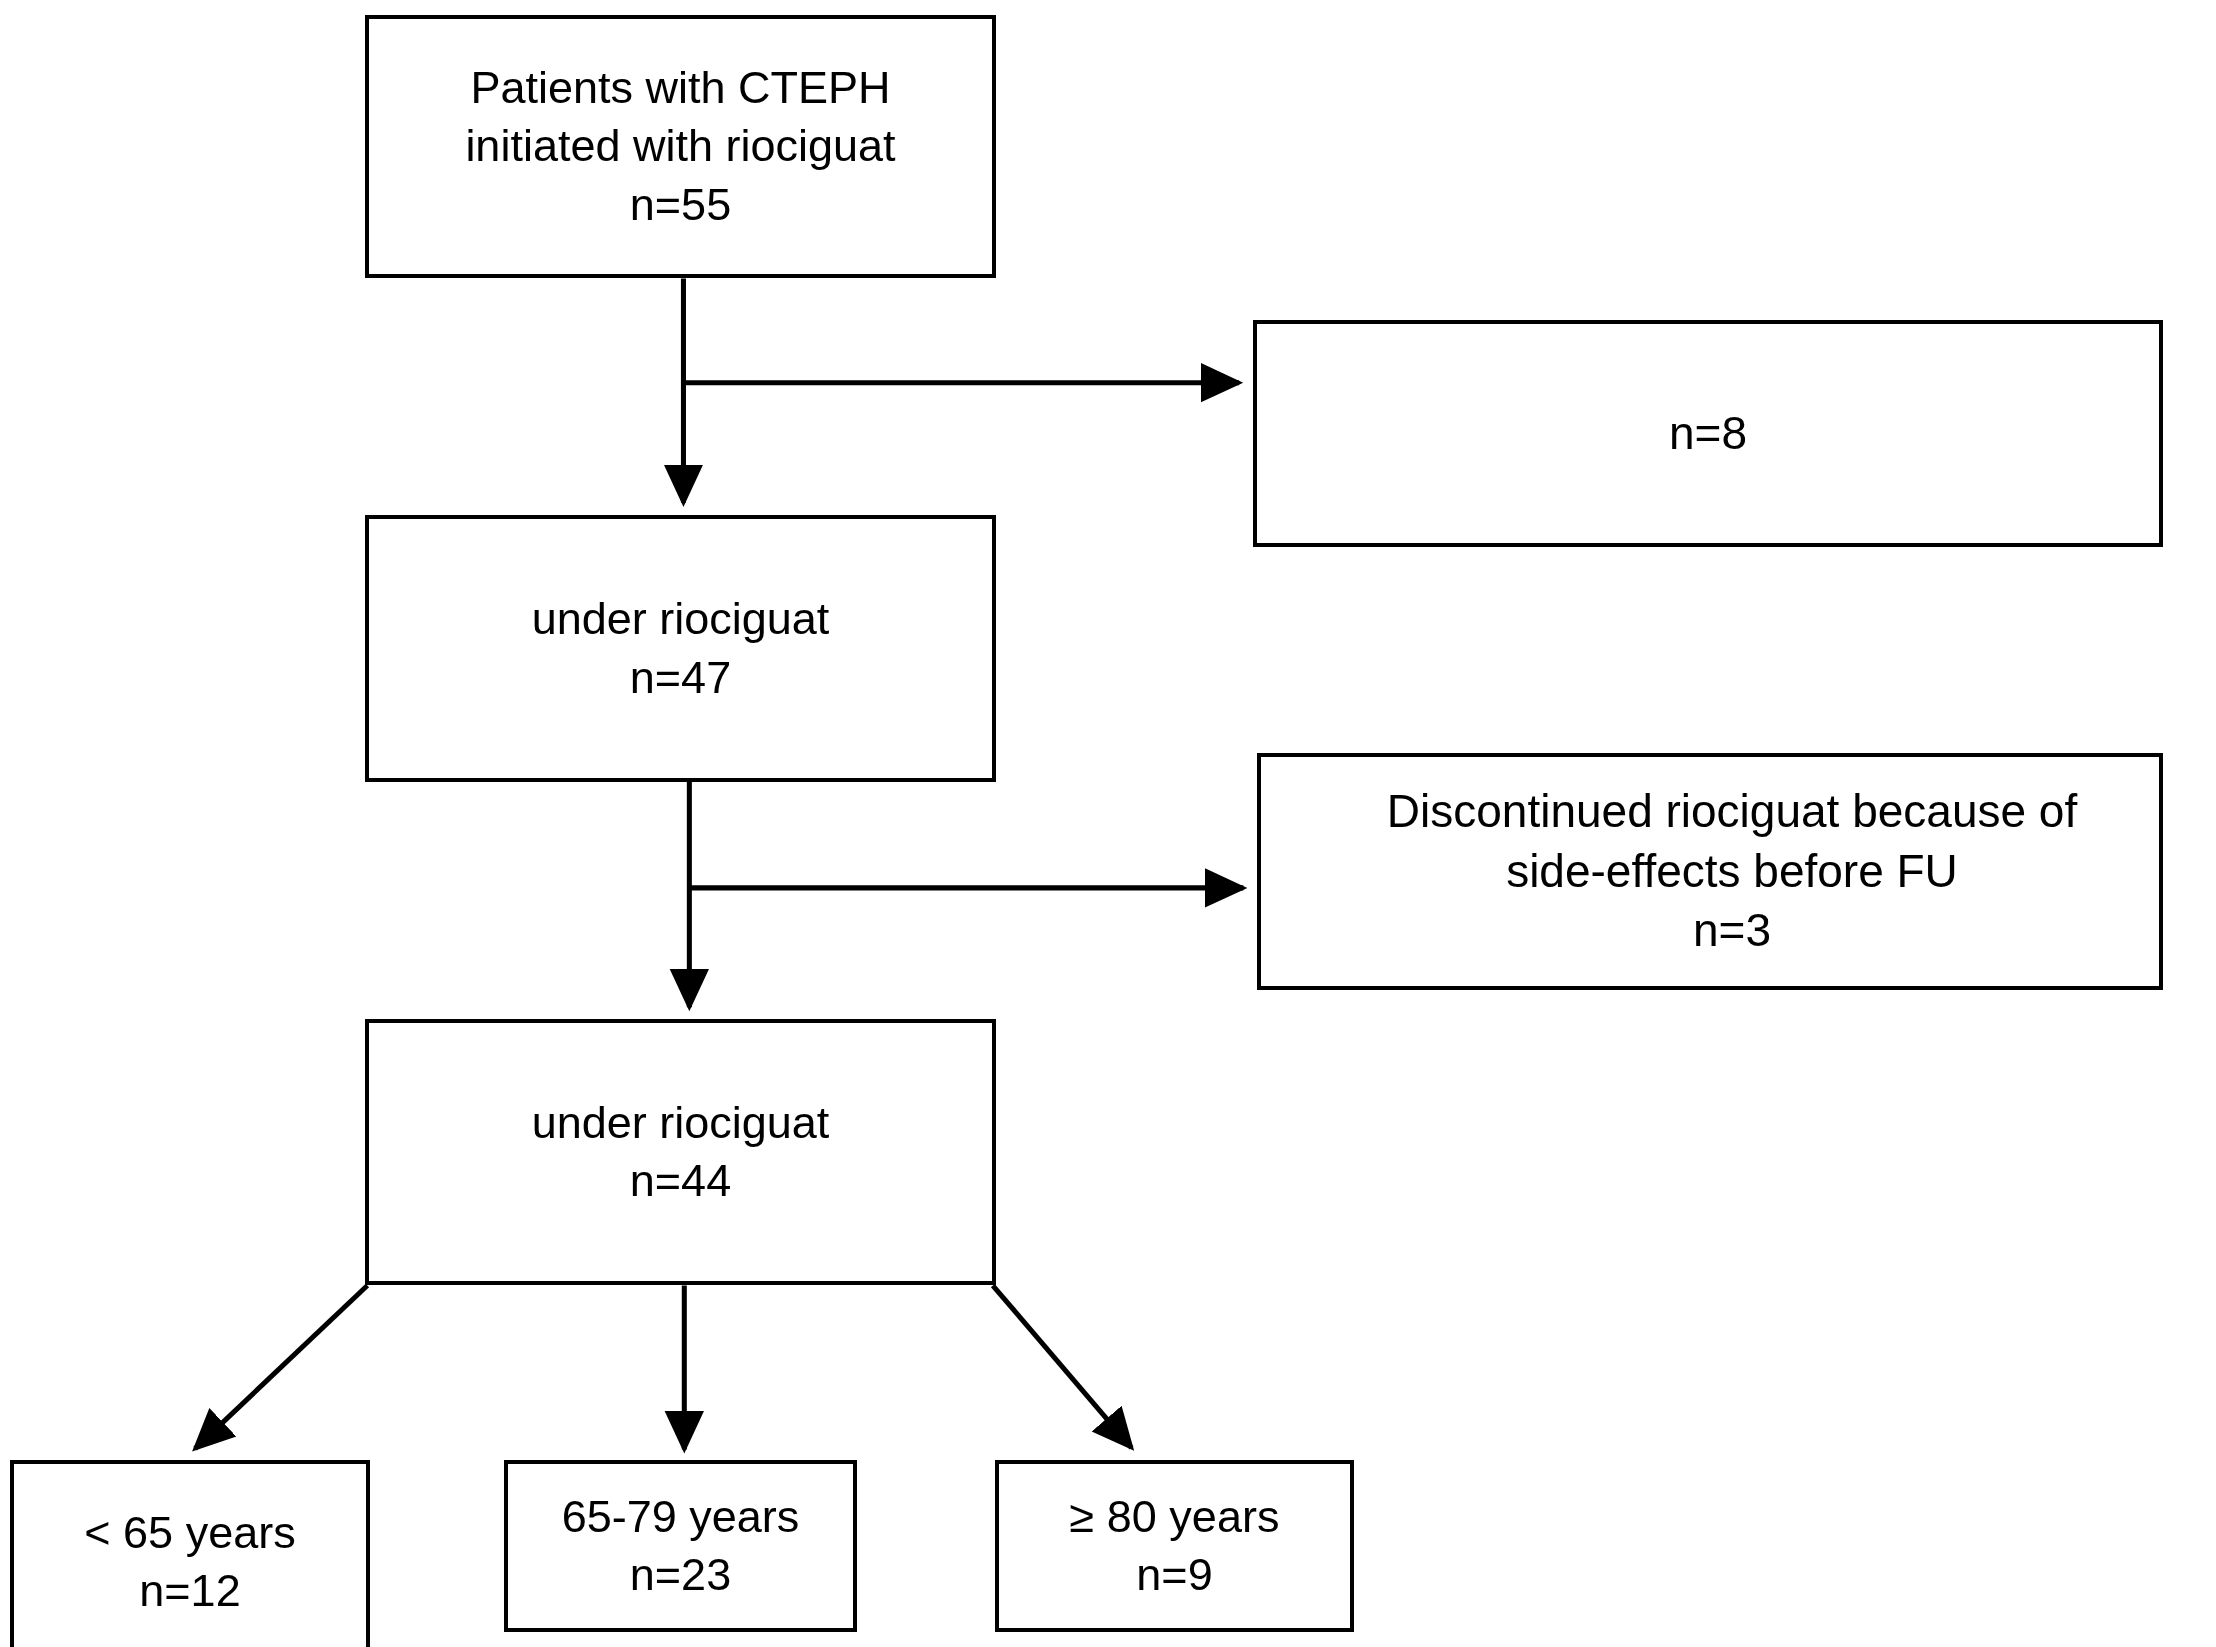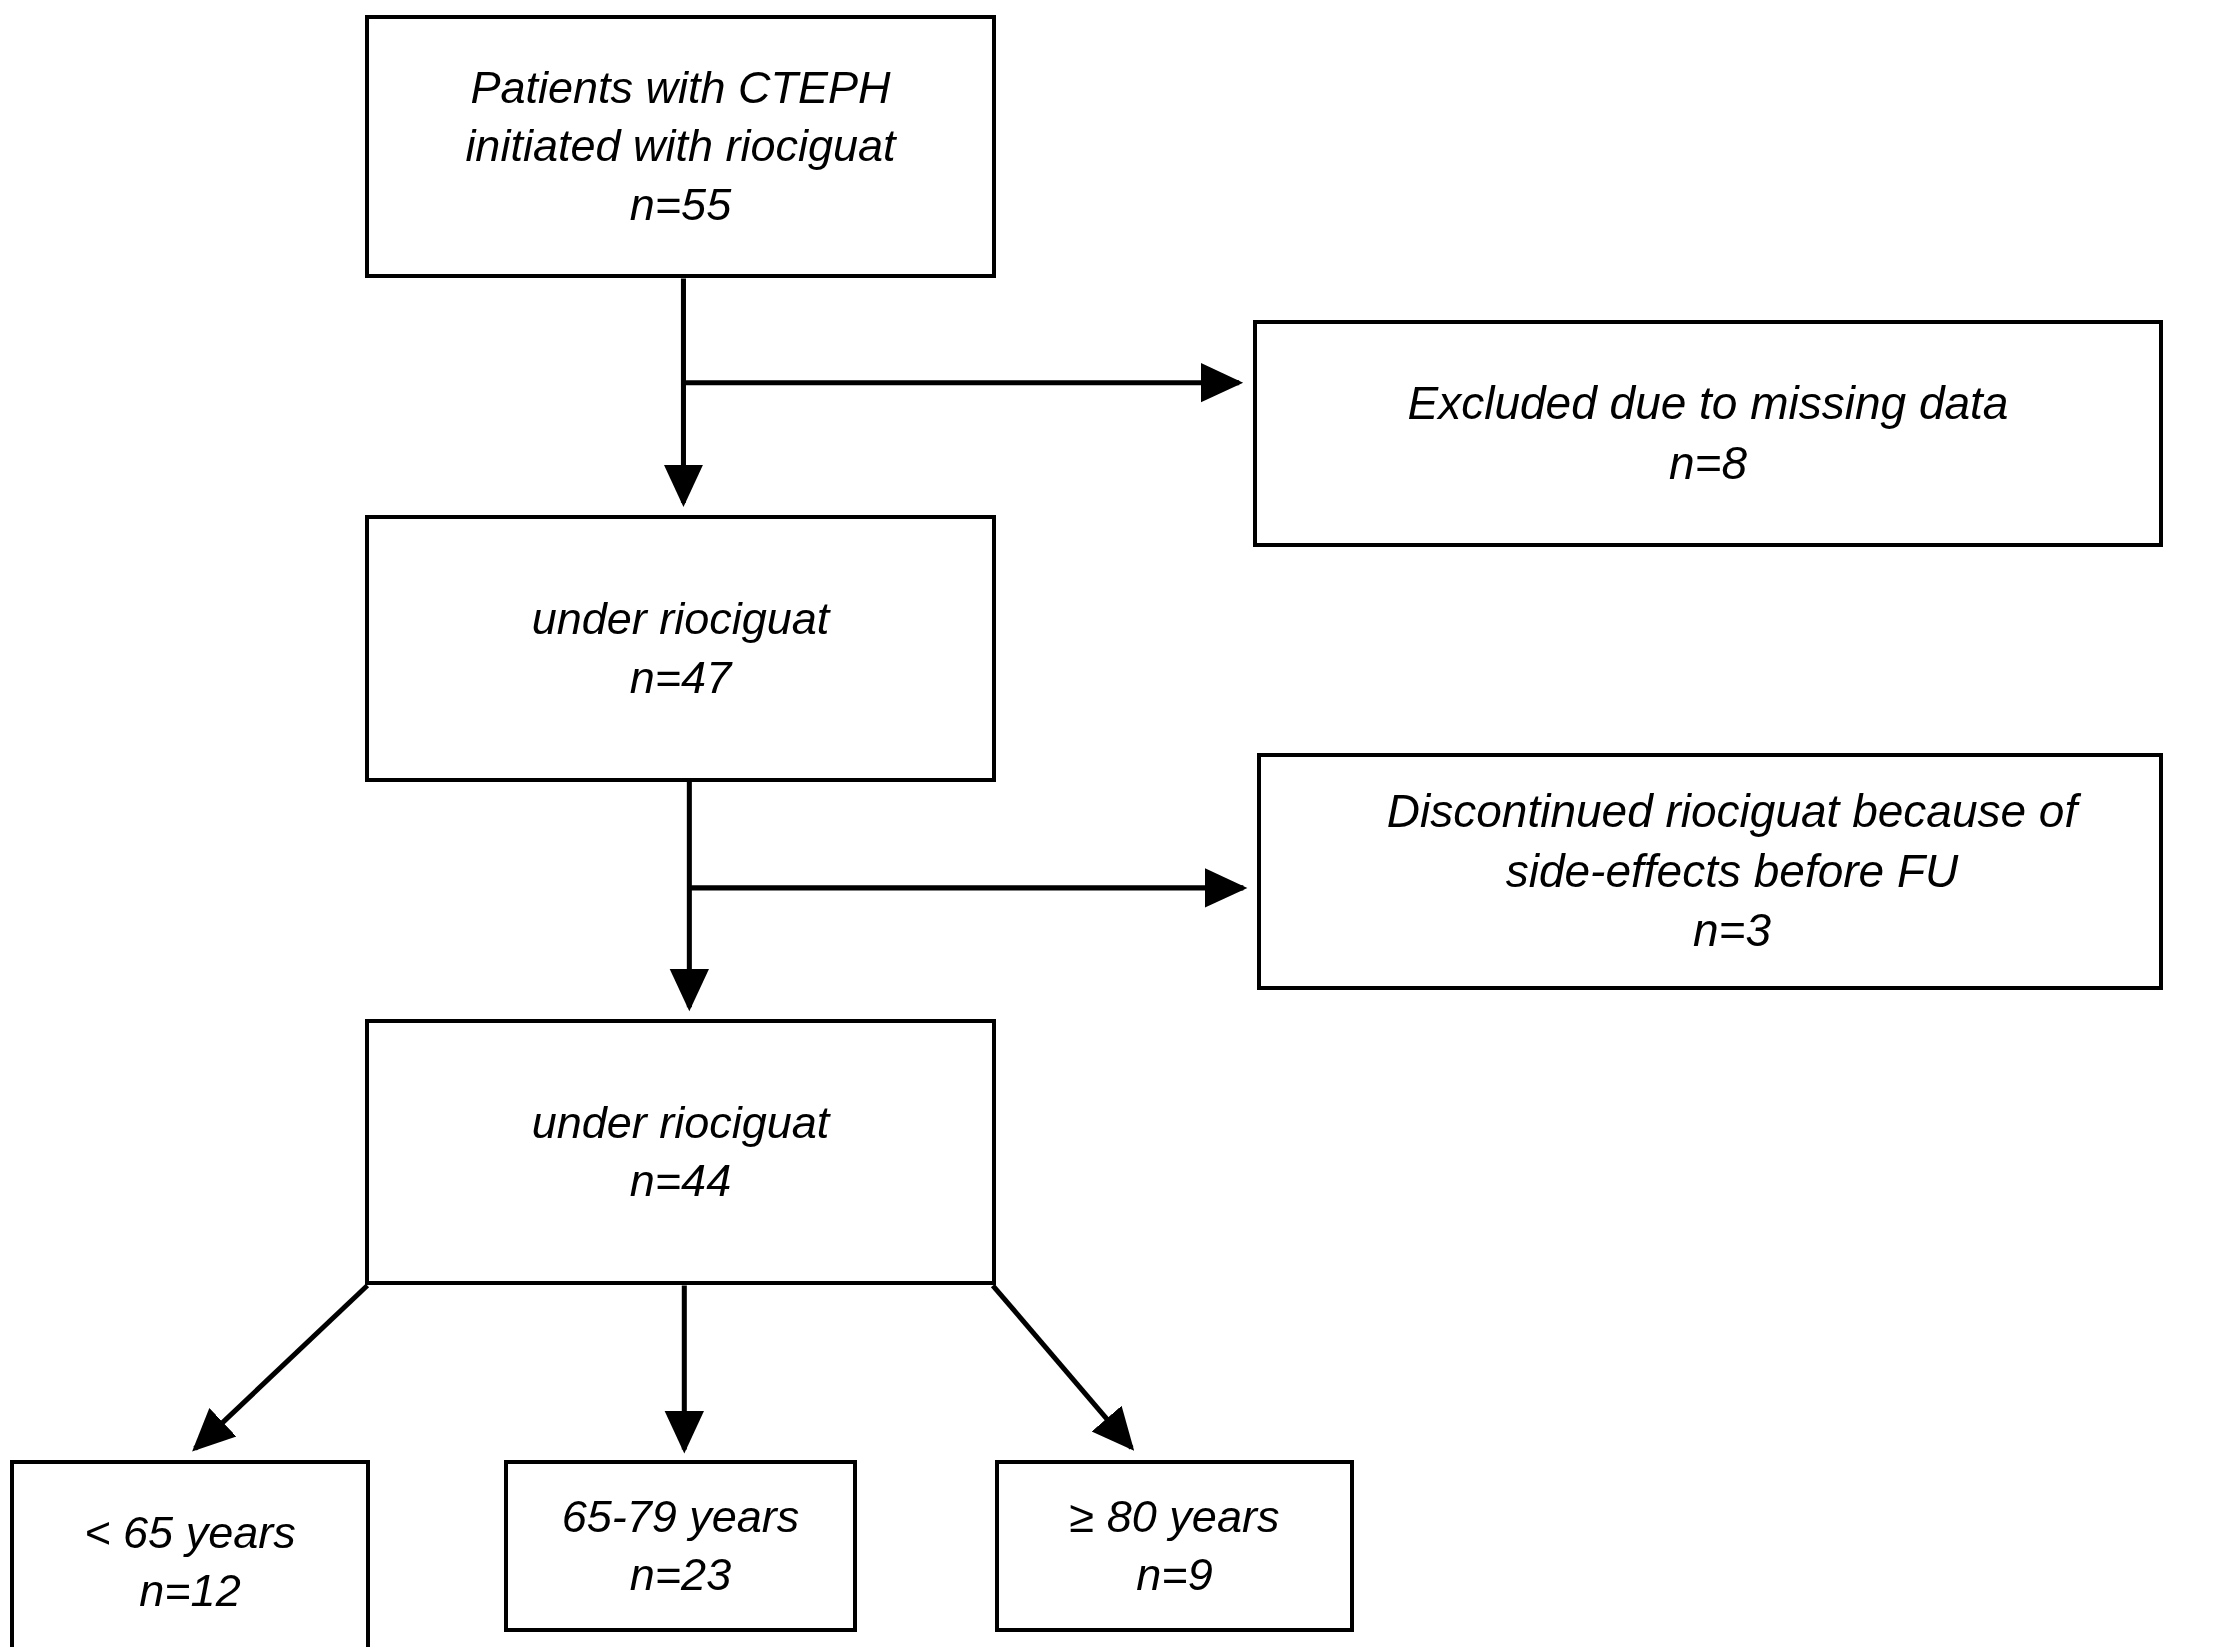--- a/index.html
+++ b/index.html
@@ -30,21 +30,20 @@
     display: flex;
     flex-direction: column;
     align-items: center;
     justify-content: center;
     text-align: center;
     color: #000000;
     font-size: 45px;
     line-height: 1.30;
     letter-spacing: 0px;
     z-index: 3;
-    font-style: italic;
   }
   .node .line {
     display: block;
     white-space: nowrap;
   }
   
   #node-enrolled   { left: 365px;  top: 15px;   width: 631px; height: 263px; }
   #node-side-effects { left: 365px; top: 515px; width: 631px; height: 267px; }
   #node-efficacy   { left: 365px;  top: 1019px; width: 631px; height: 266px; }
   
@@ -84,21 +83,20 @@
     <line x1="1181" y1="1529" x2="1346" y2="1722" stroke="#000000" stroke-width="6" marker-end="url(#arrowhead)"></line>
   </svg>
 
   <div class="node" id="node-enrolled">
     <span class="line">Patients with CTEPH</span>
     <span class="line">initiated with riociguat</span>
     <span class="node-line-n">n=55</span>
   </div>
 
   <div class="node" id="node-excluded">
-    <span class="line">Excluded due to missing data</span>
     <span class="node-line-n">n=8</span>
   </div>
 
   <div class="node" id="node-side-effects">
     <span class="line">under riociguat</span>
     <span class="node-line-n">n=47</span>
   </div>
 
   <div class="node" id="node-discontinued">
     <span class="line">Discontinued riociguat because of</span>

